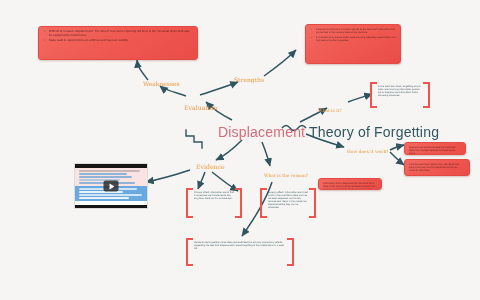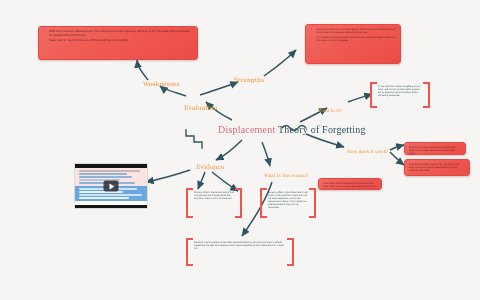--- a/index.html
+++ b/index.html
@@ -49,22 +49,22 @@
   
   .branch-label{
     position:absolute;color:#f0963c;
     font-family:"DejaVu Serif", serif;
     white-space:nowrap;
   }
 
   
   .center-title{
     position:absolute;
-    font-family:Liberation Serif, serif;
-    font-size:10px;letter-spacing:.2px;white-space:nowrap;
+    font-family:Liberation Sans, sans-serif;
+    font-size:14px;letter-spacing:.2px;white-space:nowrap;
   }
   .center-title .c1{color:#d96a7a;}
   .center-title .c2{color:#2f5560;}
 
   
   .video{position:absolute;background:#ffffff;border:1px solid #dcdcdc;overflow:hidden;}
   .video .topbar{height:4px;background:#161616;}
   .video .botbar{position:absolute;left:0;right:0;bottom:0;height:3px;background:#161616;}
   .vrow{height:2px;margin:1px 2px;border-radius:1px;}
   .vband{margin:0;padding:1px 2px;}

